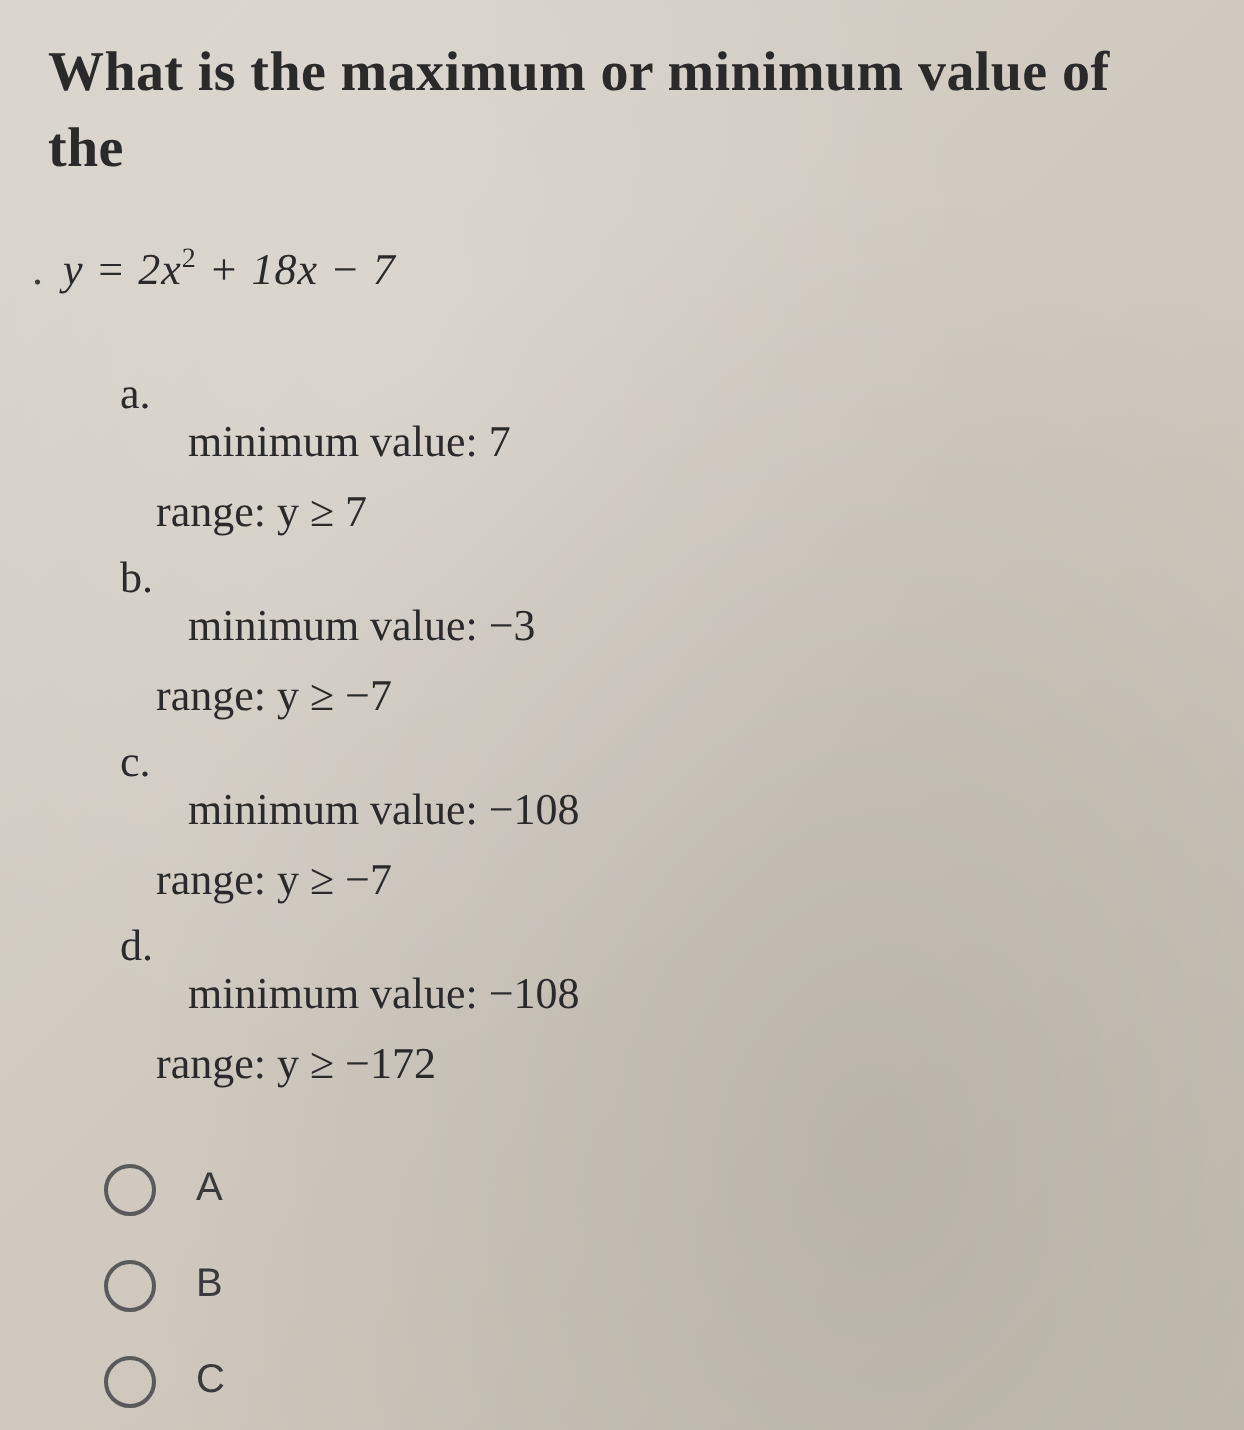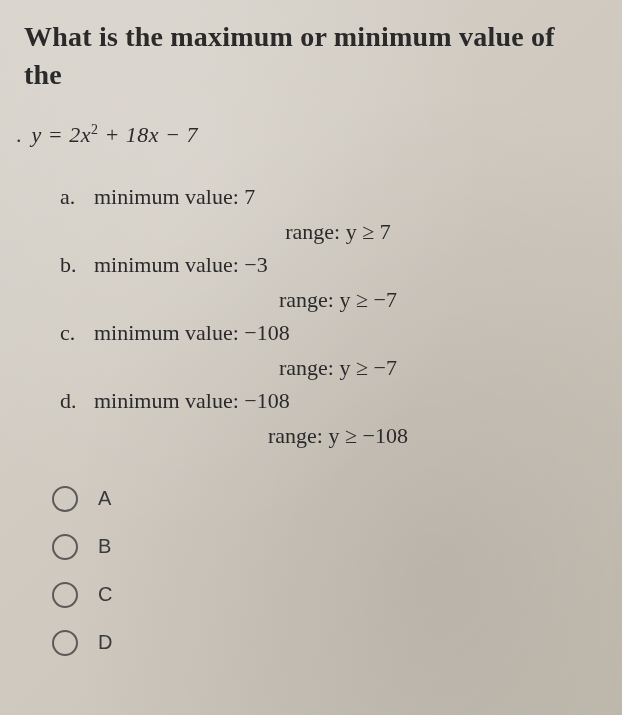--- a/index.html
+++ b/index.html
@@ -66,24 +66,24 @@
     .choice {
       display: flex;
       margin-bottom: 2px;
     }
     .choice-letter {
       width: 34px;
       flex-shrink: 0;
     }
     .choice-text {
       flex: 1;
+      margin-top: 24px;
     }
     .choice-line2 {
       margin-left: 18px;
-      text-align: center;
     }
     .radios {
       margin-top: 34px;
       margin-left: 28px;
     }
     .radio-row {
       display: flex;
       align-items: center;
       margin-bottom: 22px;
     }
@@ -132,21 +132,21 @@
     <div class="choice">
       <span class="choice-letter">c.</span>
       <span class="choice-text">minimum value: −108</span>
     </div>
     <div class="choice-line2">range: y ≥ −7</div>
 
     <div class="choice">
       <span class="choice-letter">d.</span>
       <span class="choice-text">minimum value: −108</span>
     </div>
-    <div class="choice-line2">range: y ≥ −108</div>
+    <div class="choice-line2">range: y ≥ −172</div>
   </div>
 
   <div class="radios">
     <div class="radio-row">
       <span class="radio-circle"></span>
       <span class="radio-label">A</span>
     </div>
     <div class="radio-row">
       <span class="radio-circle"></span>
       <span class="radio-label">B</span>

